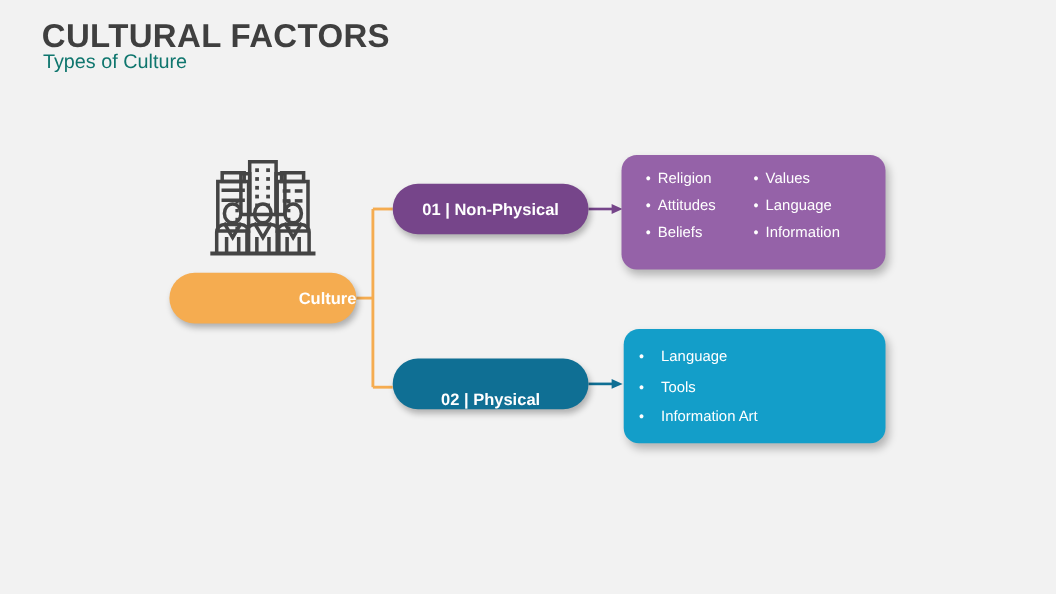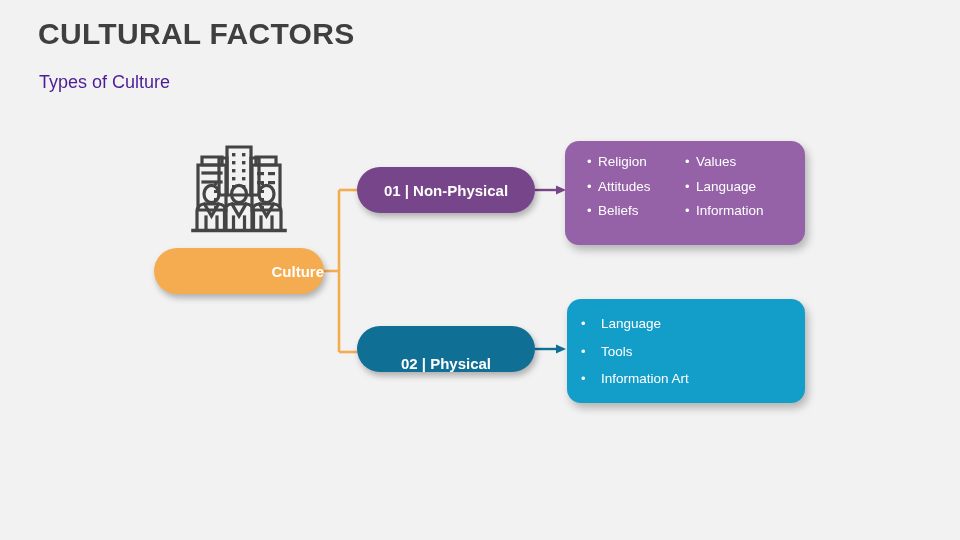--- a/index.html
+++ b/index.html
@@ -12,22 +12,22 @@
   }
   .slide{position:absolute;inset:0;}
 
   
   .title{
     position:absolute;left:38px;top:17px;
     font-size:30px;font-weight:bold;
     color:#3f3f3f;letter-spacing:0.3px;
   }
   .subtitle{
-    position:absolute;left:39px;top:72px;
-    font-size:18px;color:#4c1d95;font-weight:normal;
+    position:absolute;left:39px;top:46px;
+    font-size:18px;color:#0f766e;font-weight:normal;
   }
 
   
   .icon-wrap{position:absolute;left:186px;top:137px;width:106px;height:100px;}
   .icon-wrap svg{display:block;width:106px;height:100px;}
 
   
   .connector-svg{position:absolute;left:0;top:0;width:960px;height:540px;pointer-events:none;}
 
   

